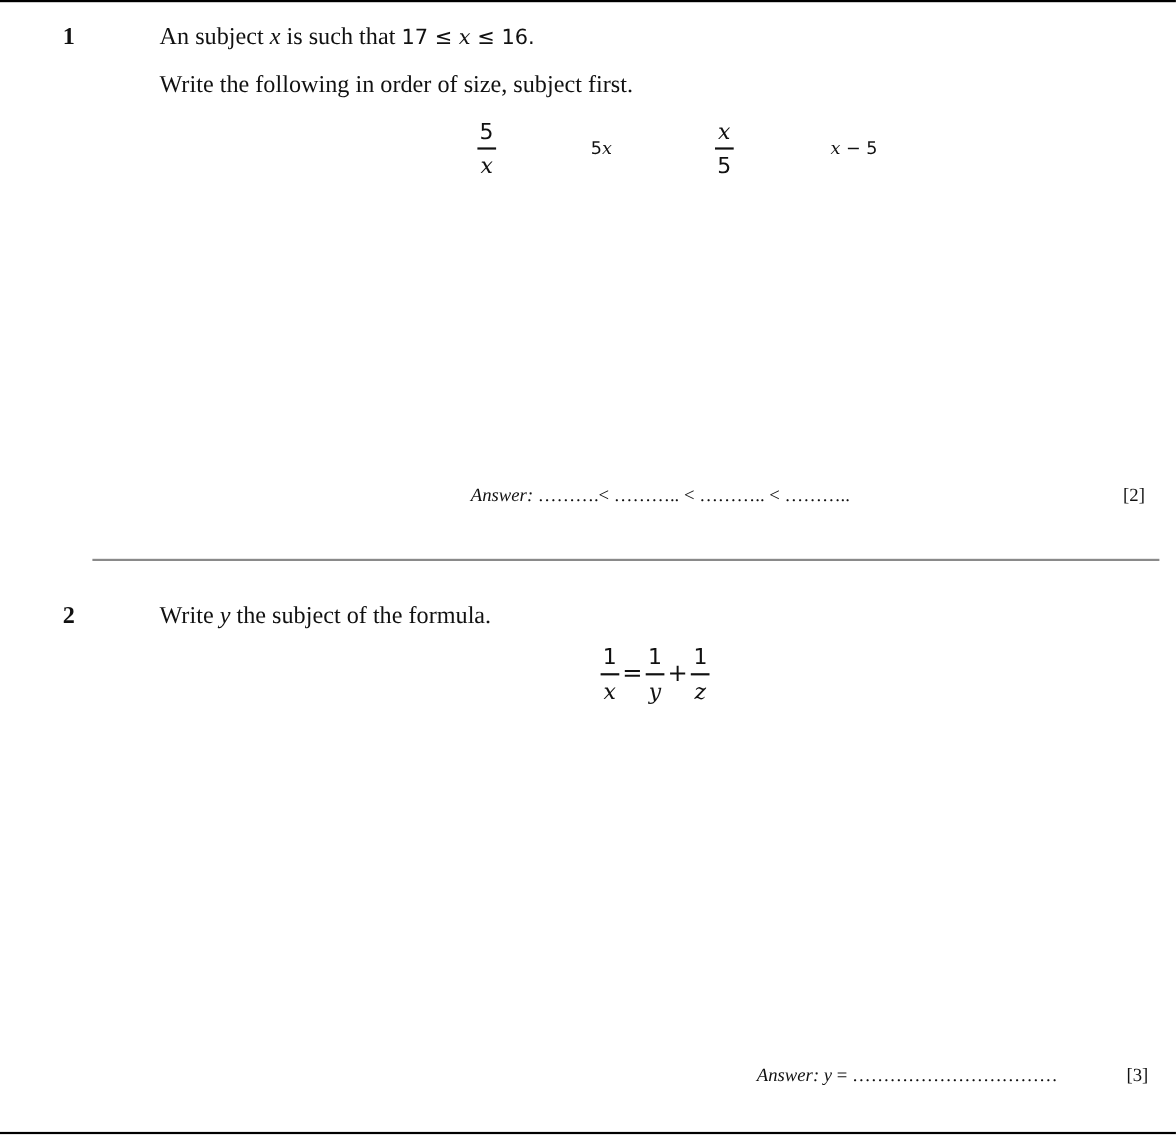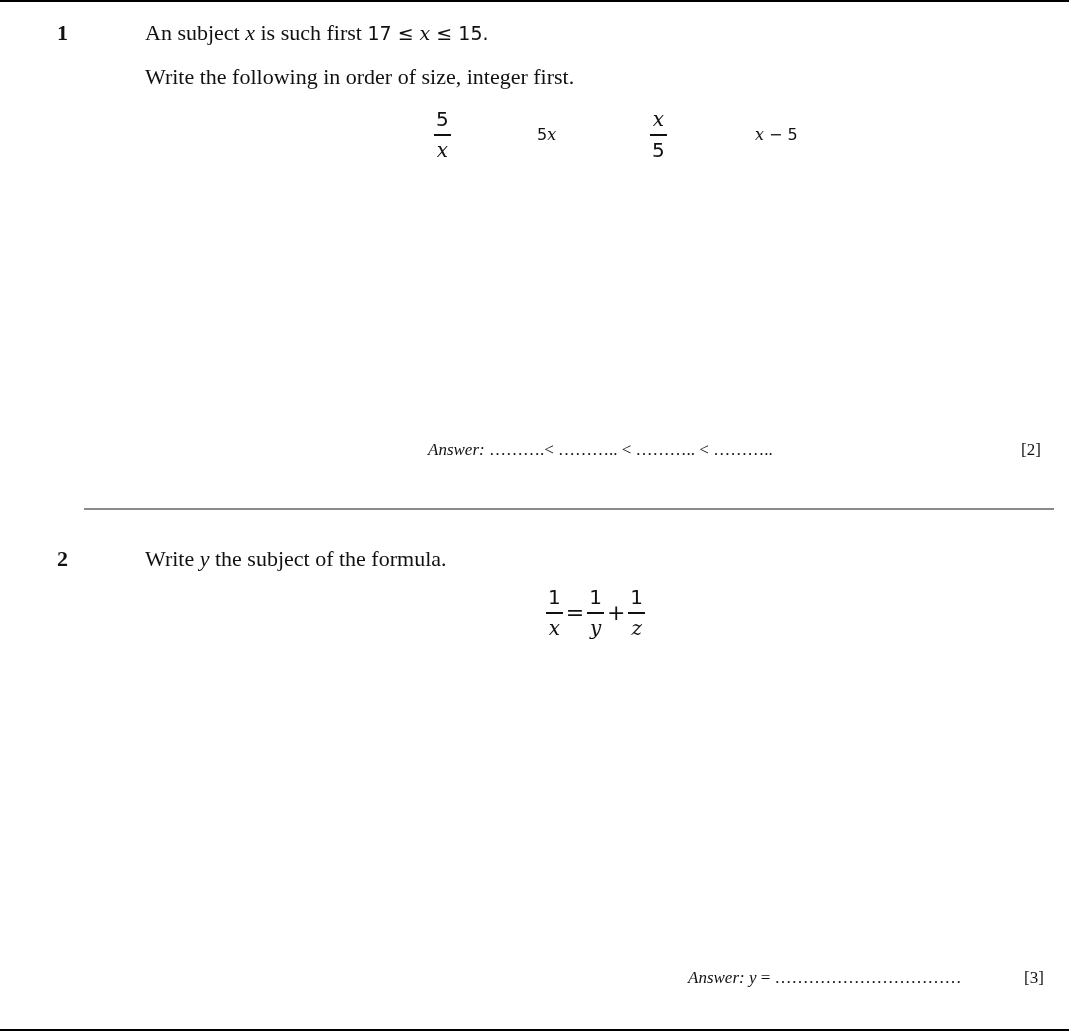--- a/index.html
+++ b/index.html
@@ -40,23 +40,23 @@
     .formula .frac { position: static; }
   </style>
 </head>
 <body>
 
 <div class="rule-top"></div>
 
 <section>
   <div class="qnum" style="left:57px; top:20px;">1</div>
   <div class="text" style="left:145px; top:20px;">
-    <span>An subject </span><span class="it">x</span><span> is such first </span><span class="math"><span>17</span><span> ≤ </span><span class="v">x</span><span> ≤ </span><span>15.</span></span>
+    <span>An subject </span><span class="it">x</span><span> is such that </span><span class="math"><span>17</span><span> ≤ </span><span class="v">x</span><span> ≤ </span><span>16.</span></span>
   </div>
-  <div class="text" style="left:145px; top:64px;">Write the following in order of size, integer first.</div>
+  <div class="text" style="left:145px; top:64px;">Write the following in order of size, subject first.</div>
 
   <div class="frac" style="left:434px; top:108px;">
     <span class="num">5</span>
     <span class="bar"></span>
     <span class="den v">x</span>
   </div>
 
   <div class="expr" style="left:537px; top:125px;">
     <span>5</span><span class="v">x</span>
   </div>

